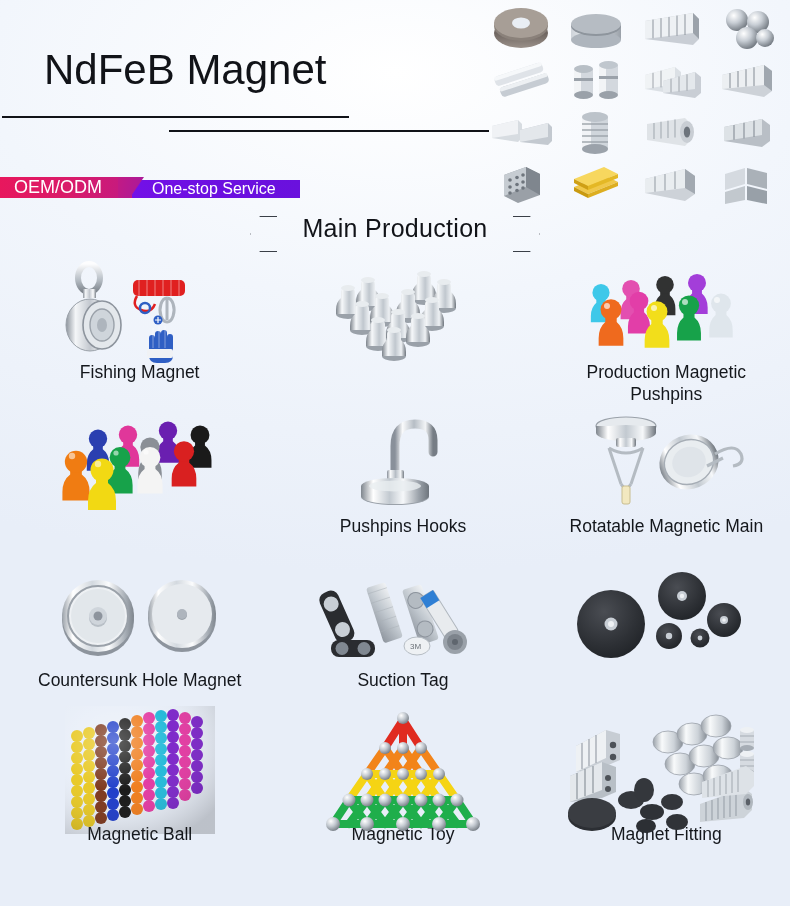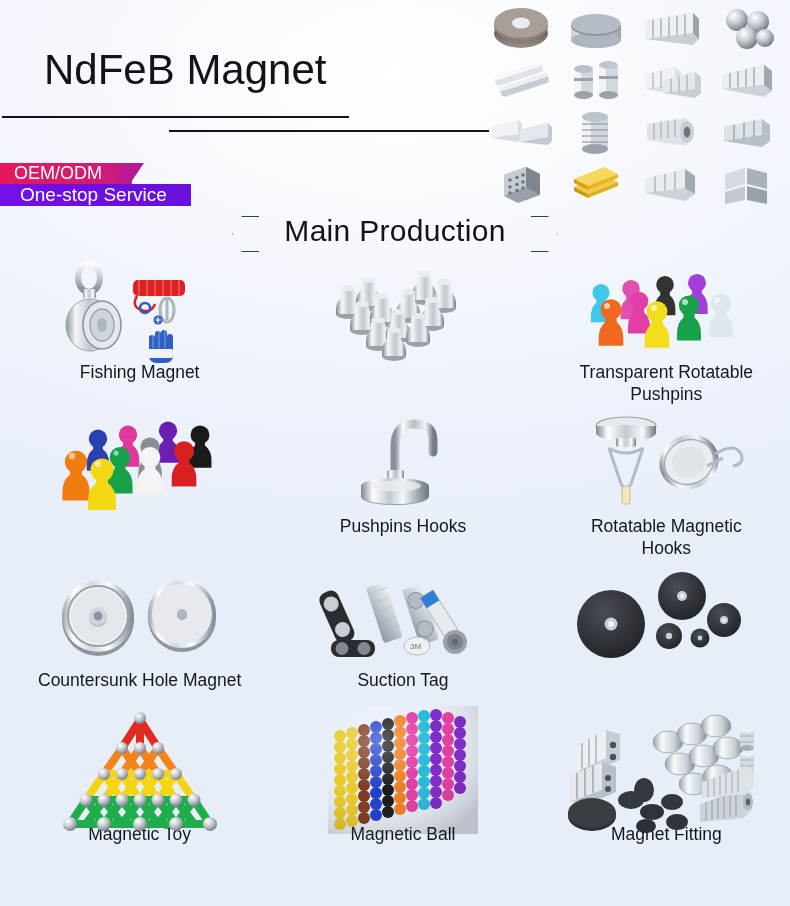--- a/index.html
+++ b/index.html
@@ -58,22 +58,21 @@
     background: #111318;
   }
 
   
   .ribbon {
     position: absolute;
     left: 0;
     top: 163px;
     height: 35px;
     display: flex;
-    align-items: flex-start;
-    flex-direction: column;
+    align-items: flex-end;
   }
   .ribbon-oem {
     position: relative;
     background: linear-gradient(100deg, #e8175d 0%, #d81b6a 55%, #c21a84 100%);
     color: #ffffff;
     font-size: 18px;
     display: flex;
     align-items: center;
     padding: 0 30px 0 14px;
     z-index: 2;
@@ -83,21 +82,21 @@
     position: absolute;
     right: -12px; top: 0; bottom: 0;
     width: 26px;
     background: linear-gradient(100deg, #c21a84 0%, #a81a9c 100%);
     clip-path: polygon(0 0, 100% 0, 45% 100%, 0 100%);
   }
   .ribbon-one {
     position: relative;
     background: linear-gradient(90deg, #7411e8 0%, #6b0fe0 60%, #6a11dd 100%);
     color: #ffffff;
-    font-size: 19px;
+    font-size: 16px;
     display: flex;
     align-items: center;
     padding: 0 24px 0 34px;
     margin-left: -14px;
     z-index: 1;
   }
 
   
   .collage {
     position: absolute;
@@ -117,21 +116,21 @@
   
   .section-title-wrap {
     position: absolute;
     left: 0; right: 0;
     top: 212px;
     display: flex;
     justify-content: center;
   }
   .section-title {
     position: relative;
-    font-size: 30px;
+    font-size: 25px;
     color: #111318;
     padding: 2px 52px 4px;
     letter-spacing: 0.3px;
   }
   .section-title::before,
   .section-title::after {
     content: "";
     position: absolute;
     top: 4px;
     width: 26px;
@@ -585,21 +584,21 @@
           </g>
 
           <g fill="#ffffff" opacity=".65">
             <circle cx="28" cy="48" r="3"></circle>
               <circle cx="75" cy="50" r="3"></circle>
             <circle cx="106" cy="44" r="3"></circle>
               <circle cx="138" cy="42" r="3"></circle>
           </g>
         </svg>
       </div>
-      <div class="caption">Transparent Rotatable Pushpins</div>
+      <div class="caption">Production Magnetic Pushpins</div>
     </div>
 
     <div class="cell">
       <div class="thumb">
         <svg width="180" height="100" viewBox="0 0 180 100">
           <defs>
             <g id="cpin">
               <path d="M-14 46 v-9 q0 -12 8 -18 l0 -5 q0 -6 6 -6 t6 6 l0 5 q8 6 8 18 v9 z"></path>
               <circle cx="0" cy="6" r="11.5"></circle>
             </g>
@@ -714,21 +713,21 @@
 
           <g transform="translate(118,52) rotate(-22)">
             <ellipse cx="0" cy="0" rx="30" ry="27" fill="url(#rotG)"></ellipse>
             <ellipse cx="0" cy="0" rx="25" ry="22" fill="#e9edf0" stroke="#a6adb5" stroke-width="1.4"></ellipse>
             <ellipse cx="0" cy="0" rx="17" ry="15" fill="#dfe4e9"></ellipse>
           </g>
           <path d="M144 44 Q164 32 170 44 Q174 54 162 56" fill="none" stroke="#b4bbc2" stroke-width="3.2"></path>
           <path d="M136 56 L152 48" fill="none" stroke="#b4bbc2" stroke-width="3.2"></path>
         </svg>
       </div>
-      <div class="caption">Rotatable Magnetic Hooks</div>
+      <div class="caption">Rotatable Magnetic Main</div>
     </div>
 
     <div class="cell">
       <div class="thumb">
         <svg width="180" height="100" viewBox="0 0 180 100">
           <defs>
             <linearGradient id="potG" x1="0" y1="0" x2="1" y2="0">
               <stop offset="0" stop-color="#9aa1a9"></stop>
                 <stop offset=".15" stop-color="#ffffff"></stop>
               <stop offset=".42" stop-color="#d3d9df"></stop>
@@ -848,109 +847,20 @@
           <g>
             <circle cx="100" cy="70" r="13" fill="url(#rub)"></circle>
             <circle cx="100" cy="70" r="3.2" fill="#c8ced5"></circle>
           </g>
           <g>
             <circle cx="131" cy="72" r="9.5" fill="url(#rub)"></circle>
             <circle cx="131" cy="72" r="2.4" fill="#c8ced5"></circle>
           </g>
         </svg>
       </div>
-    </div>
-
-    <div class="cell">
-      <div class="thumb">
-        <svg width="190" height="128" viewBox="0 0 190 128">
-          <defs>
-            <radialGradient id="sball" cx=".35" cy=".3" r=".8">
-              <stop offset="0" stop-color="#ffffff"></stop>
-                <stop offset=".45" stop-color="#c4cad1"></stop>
-                <stop offset="1" stop-color="#6a7179"></stop>
-            </radialGradient>
-          </defs>
-          <g stroke-linecap="round">
-
-            <g stroke="#e02b20" stroke-width="8">
-              <line x1="95" y1="14" x2="77" y2="42"></line>
-                <line x1="95" y1="14" x2="113" y2="42"></line>
-              <line x1="95" y1="16" x2="95" y2="42"></line>
-            </g>
-
-            <g stroke="#f2841a" stroke-width="8">
-              <line x1="77" y1="42" x2="59" y2="68"></line>
-                <line x1="77" y1="42" x2="95" y2="68"></line>
-              <line x1="95" y1="42" x2="77" y2="68"></line>
-                <line x1="95" y1="42" x2="113" y2="68"></line>
-              <line x1="113" y1="42" x2="95" y2="68"></line>
-                <line x1="113" y1="42" x2="131" y2="68"></line>
-            </g>
-
-            <g stroke="#f5d414" stroke-width="8">
-              <line x1="59" y1="68" x2="41" y2="94"></line>
-                <line x1="59" y1="68" x2="77" y2="94"></line>
-              <line x1="77" y1="68" x2="59" y2="94"></line>
-                <line x1="77" y1="68" x2="95" y2="94"></line>
-              <line x1="95" y1="68" x2="77" y2="94"></line>
-                <line x1="95" y1="68" x2="113" y2="94"></line>
-              <line x1="113" y1="68" x2="95" y2="94"></line>
-                <line x1="113" y1="68" x2="131" y2="94"></line>
-              <line x1="131" y1="68" x2="113" y2="94"></line>
-                <line x1="131" y1="68" x2="149" y2="94"></line>
-              <line x1="59" y1="68" x2="131" y2="68"></line>
-            </g>
-
-            <g stroke="#1fae4b" stroke-width="8">
-              <line x1="41" y1="94" x2="25" y2="118"></line>
-                <line x1="41" y1="94" x2="59" y2="118"></line>
-              <line x1="59" y1="94" x2="41" y2="118"></line>
-                <line x1="59" y1="94" x2="77" y2="118"></line>
-              <line x1="77" y1="94" x2="59" y2="118"></line>
-                <line x1="77" y1="94" x2="95" y2="118"></line>
-              <line x1="95" y1="94" x2="77" y2="118"></line>
-                <line x1="95" y1="94" x2="113" y2="118"></line>
-              <line x1="113" y1="94" x2="95" y2="118"></line>
-                <line x1="113" y1="94" x2="131" y2="118"></line>
-              <line x1="131" y1="94" x2="113" y2="118"></line>
-                <line x1="131" y1="94" x2="149" y2="118"></line>
-              <line x1="149" y1="94" x2="131" y2="118"></line>
-                <line x1="149" y1="94" x2="165" y2="118"></line>
-              <line x1="41" y1="94" x2="149" y2="94"></line>
-              <line x1="25" y1="118" x2="165" y2="118"></line>
-            </g>
-          </g>
-
-          <g fill="url(#sball)">
-            <circle cx="95" cy="12" r="6"></circle>
-            <circle cx="77" cy="42" r="6"></circle>
-              <circle cx="95" cy="42" r="6"></circle>
-              <circle cx="113" cy="42" r="6"></circle>
-            <circle cx="59" cy="68" r="6"></circle>
-              <circle cx="77" cy="68" r="6"></circle>
-              <circle cx="95" cy="68" r="6"></circle>
-            <circle cx="113" cy="68" r="6"></circle>
-              <circle cx="131" cy="68" r="6"></circle>
-            <circle cx="41" cy="94" r="6.5"></circle>
-              <circle cx="59" cy="94" r="6.5"></circle>
-              <circle cx="77" cy="94" r="6.5"></circle>
-            <circle cx="95" cy="94" r="6.5"></circle>
-              <circle cx="113" cy="94" r="6.5"></circle>
-              <circle cx="131" cy="94" r="6.5"></circle>
-            <circle cx="149" cy="94" r="6.5"></circle>
-            <circle cx="25" cy="118" r="7"></circle>
-              <circle cx="59" cy="118" r="7"></circle>
-            <circle cx="95" cy="118" r="7"></circle>
-              <circle cx="131" cy="118" r="7"></circle>
-              <circle cx="165" cy="118" r="7"></circle>
-          </g>
-        </svg>
-      </div>
-      <div class="caption">Magnetic Toy</div>
     </div>
 
     <div class="cell">
       <div class="thumb">
         <svg width="150" height="128" viewBox="0 0 150 128">
           <defs>
             <radialGradient id="bgl" cx=".33" cy=".28" r=".85">
               <stop offset="0" stop-color="#ffffff" stop-opacity=".75"></stop>
               <stop offset=".45" stop-color="#ffffff" stop-opacity=".08"></stop>
               <stop offset="1" stop-color="#000000" stop-opacity=".42"></stop>
@@ -1083,20 +993,109 @@
               <rect x="0" y="0" width="150" height="128" fill="url(#bgl)"></rect>
             </g>
           </g>
         </svg>
       </div>
       <div class="caption">Magnetic Ball</div>
     </div>
 
     <div class="cell">
       <div class="thumb">
+        <svg width="190" height="128" viewBox="0 0 190 128">
+          <defs>
+            <radialGradient id="sball" cx=".35" cy=".3" r=".8">
+              <stop offset="0" stop-color="#ffffff"></stop>
+                <stop offset=".45" stop-color="#c4cad1"></stop>
+                <stop offset="1" stop-color="#6a7179"></stop>
+            </radialGradient>
+          </defs>
+          <g stroke-linecap="round">
+
+            <g stroke="#e02b20" stroke-width="8">
+              <line x1="95" y1="14" x2="77" y2="42"></line>
+                <line x1="95" y1="14" x2="113" y2="42"></line>
+              <line x1="95" y1="16" x2="95" y2="42"></line>
+            </g>
+
+            <g stroke="#f2841a" stroke-width="8">
+              <line x1="77" y1="42" x2="59" y2="68"></line>
+                <line x1="77" y1="42" x2="95" y2="68"></line>
+              <line x1="95" y1="42" x2="77" y2="68"></line>
+                <line x1="95" y1="42" x2="113" y2="68"></line>
+              <line x1="113" y1="42" x2="95" y2="68"></line>
+                <line x1="113" y1="42" x2="131" y2="68"></line>
+            </g>
+
+            <g stroke="#f5d414" stroke-width="8">
+              <line x1="59" y1="68" x2="41" y2="94"></line>
+                <line x1="59" y1="68" x2="77" y2="94"></line>
+              <line x1="77" y1="68" x2="59" y2="94"></line>
+                <line x1="77" y1="68" x2="95" y2="94"></line>
+              <line x1="95" y1="68" x2="77" y2="94"></line>
+                <line x1="95" y1="68" x2="113" y2="94"></line>
+              <line x1="113" y1="68" x2="95" y2="94"></line>
+                <line x1="113" y1="68" x2="131" y2="94"></line>
+              <line x1="131" y1="68" x2="113" y2="94"></line>
+                <line x1="131" y1="68" x2="149" y2="94"></line>
+              <line x1="59" y1="68" x2="131" y2="68"></line>
+            </g>
+
+            <g stroke="#1fae4b" stroke-width="8">
+              <line x1="41" y1="94" x2="25" y2="118"></line>
+                <line x1="41" y1="94" x2="59" y2="118"></line>
+              <line x1="59" y1="94" x2="41" y2="118"></line>
+                <line x1="59" y1="94" x2="77" y2="118"></line>
+              <line x1="77" y1="94" x2="59" y2="118"></line>
+                <line x1="77" y1="94" x2="95" y2="118"></line>
+              <line x1="95" y1="94" x2="77" y2="118"></line>
+                <line x1="95" y1="94" x2="113" y2="118"></line>
+              <line x1="113" y1="94" x2="95" y2="118"></line>
+                <line x1="113" y1="94" x2="131" y2="118"></line>
+              <line x1="131" y1="94" x2="113" y2="118"></line>
+                <line x1="131" y1="94" x2="149" y2="118"></line>
+              <line x1="149" y1="94" x2="131" y2="118"></line>
+                <line x1="149" y1="94" x2="165" y2="118"></line>
+              <line x1="41" y1="94" x2="149" y2="94"></line>
+              <line x1="25" y1="118" x2="165" y2="118"></line>
+            </g>
+          </g>
+
+          <g fill="url(#sball)">
+            <circle cx="95" cy="12" r="6"></circle>
+            <circle cx="77" cy="42" r="6"></circle>
+              <circle cx="95" cy="42" r="6"></circle>
+              <circle cx="113" cy="42" r="6"></circle>
+            <circle cx="59" cy="68" r="6"></circle>
+              <circle cx="77" cy="68" r="6"></circle>
+              <circle cx="95" cy="68" r="6"></circle>
+            <circle cx="113" cy="68" r="6"></circle>
+              <circle cx="131" cy="68" r="6"></circle>
+            <circle cx="41" cy="94" r="6.5"></circle>
+              <circle cx="59" cy="94" r="6.5"></circle>
+              <circle cx="77" cy="94" r="6.5"></circle>
+            <circle cx="95" cy="94" r="6.5"></circle>
+              <circle cx="113" cy="94" r="6.5"></circle>
+              <circle cx="131" cy="94" r="6.5"></circle>
+            <circle cx="149" cy="94" r="6.5"></circle>
+            <circle cx="25" cy="118" r="7"></circle>
+              <circle cx="59" cy="118" r="7"></circle>
+            <circle cx="95" cy="118" r="7"></circle>
+              <circle cx="131" cy="118" r="7"></circle>
+              <circle cx="165" cy="118" r="7"></circle>
+          </g>
+        </svg>
+      </div>
+      <div class="caption">Magnetic Toy</div>
+    </div>
+
+    <div class="cell">
+      <div class="thumb">
         <svg width="205" height="128" viewBox="0 0 205 128">
           <defs>
             <linearGradient id="fitS" x1="0" y1="0" x2="1" y2="0">
               <stop offset="0" stop-color="#f4f6f8"></stop>
                 <stop offset=".5" stop-color="#c6ccd3"></stop>
                 <stop offset="1" stop-color="#8d949d"></stop>
             </linearGradient>
             <linearGradient id="fitC" x1="0" y1="0" x2="1" y2="0">
               <stop offset="0" stop-color="#9aa1a9"></stop>
                 <stop offset=".3" stop-color="#f8fafb"></stop>

